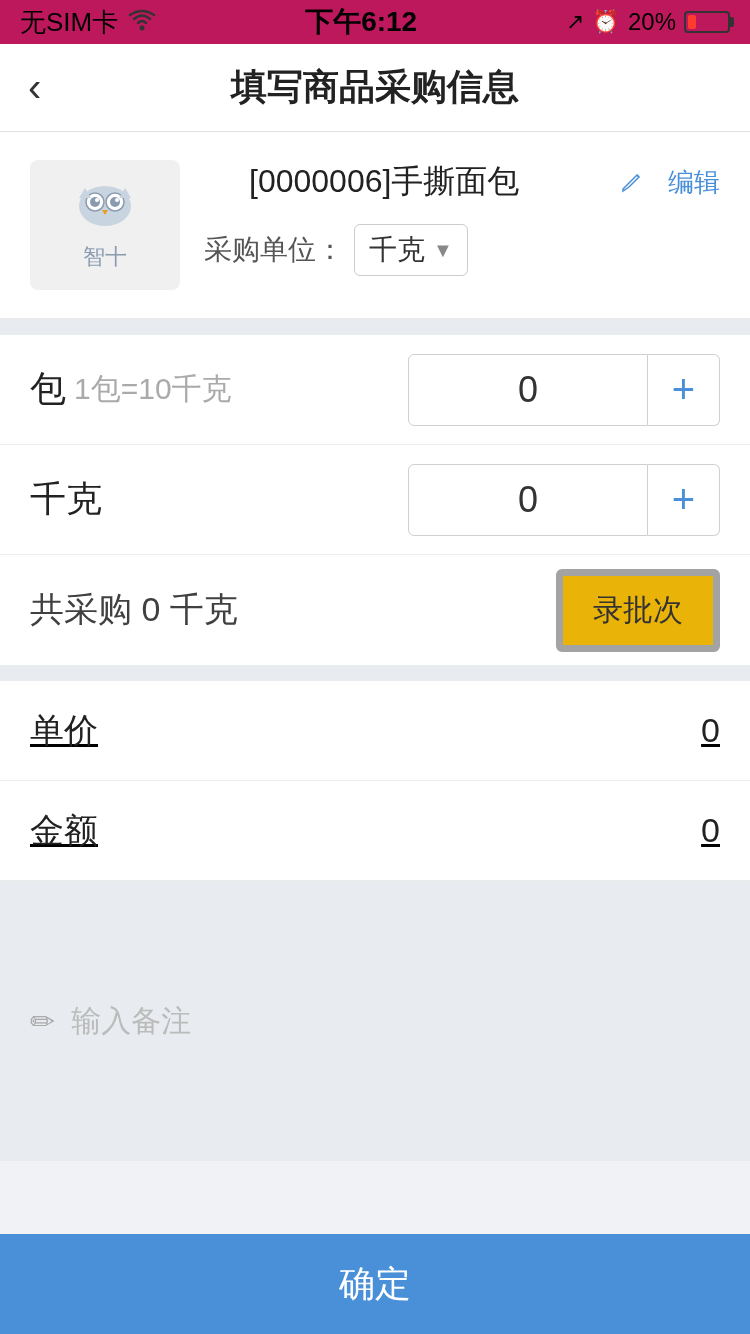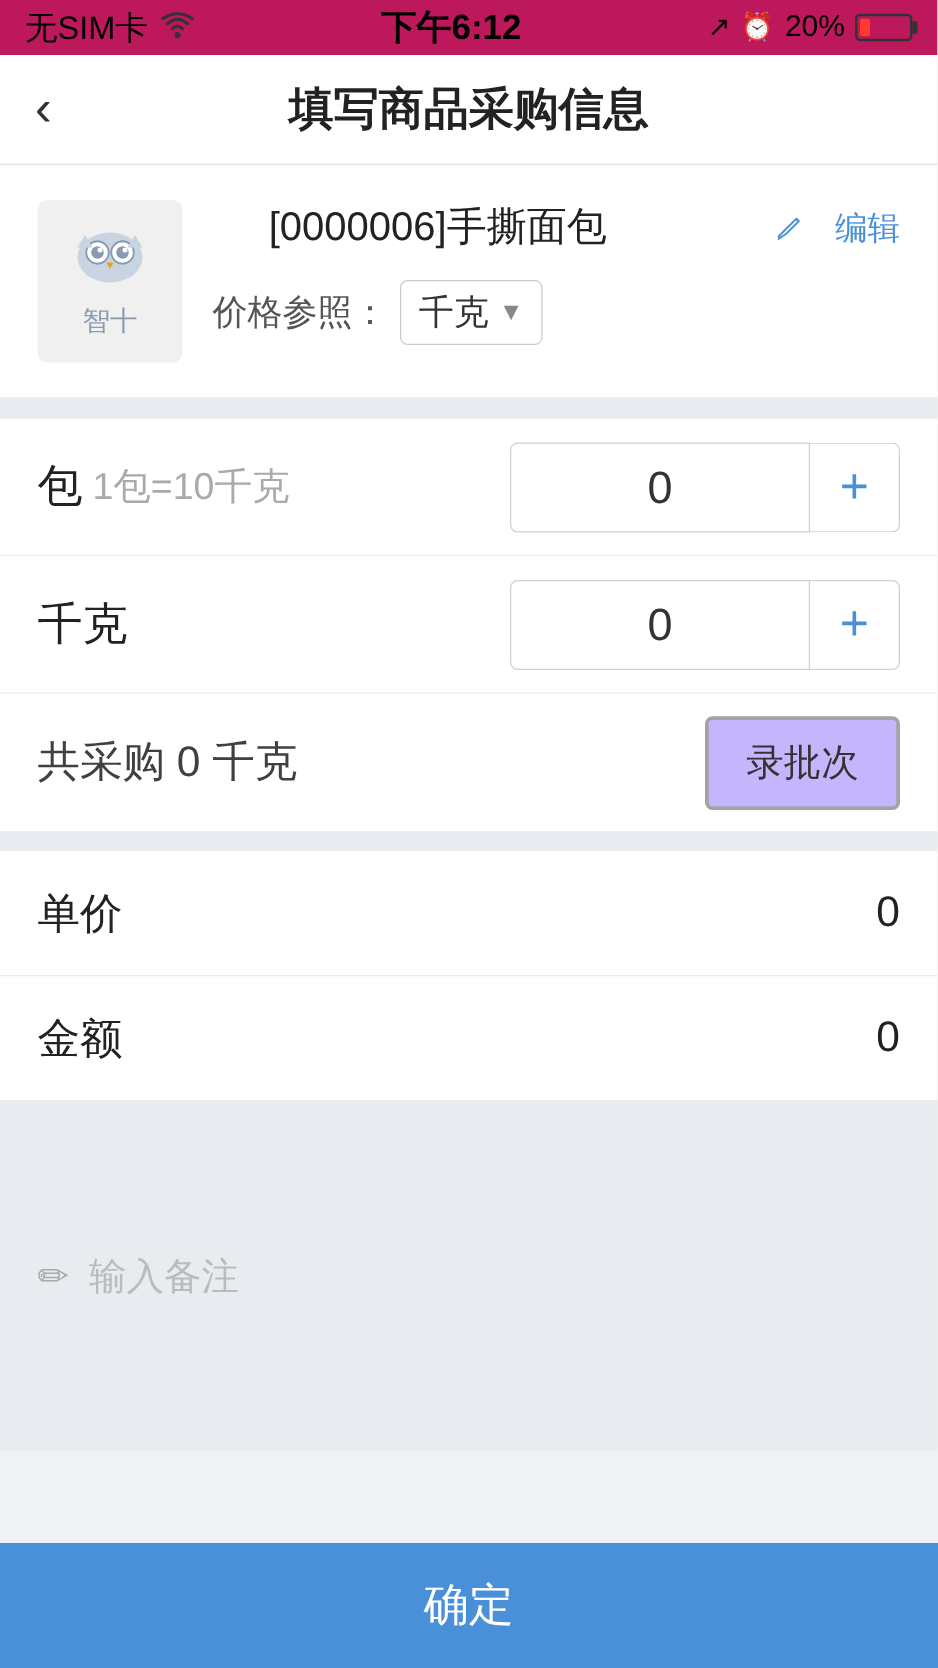--- a/index.html
+++ b/index.html
@@ -79,21 +79,21 @@
     
     .product-card {
       background: #fff;
       padding: 28px 30px;
       display: flex;
       align-items: flex-start;
       gap: 24px;
       border-bottom: 1px solid #e8e8e8;
     }
     .product-image {
-      width: 116px;
+      width: 150px;
       height: 130px;
       background: #f0f0f0;
       border-radius: 8px;
       display: flex;
       flex-direction: column;
       align-items: center;
       justify-content: center;
       flex-shrink: 0;
     }
     .owl-icon {
@@ -223,41 +223,42 @@
       justify-content: space-between;
       padding: 0 30px;
       height: 110px;
       border-bottom: none;
     }
     .summary-text {
       font-size: 34px;
       color: #404040;
     }
     .batch-btn {
-      border: 3px solid #a3a3a3;
+      border: 7px solid #a3a3a3;
       border-radius: 6px;
       padding: 14px 30px;
       font-size: 30px;
       color: #333;
-      background: #c4b5fd;
+      background: #eab308;
       cursor: pointer;
     }
 
     
     .info-section {
       background: #fff;
       margin-top: 0;
     }
     .info-row {
       display: flex;
       align-items: center;
       justify-content: space-between;
       padding: 0 30px;
       height: 100px;
       border-bottom: 1px solid #ececec;
+      text-decoration: underline;
     }
     .info-row-label {
       font-size: 34px;
       color: #222;
     }
     .info-row-value {
       font-size: 34px;
       color: #222;
     }
 
@@ -357,21 +358,21 @@
       <span class="edit-btn">
         <svg width="26" height="26" viewBox="0 0 26 26" fill="none" style="margin-right:4px;">
           <path d="M4 20 L8 16 L18 6 L20 8 L10 18 L4 22 Z" stroke="#4a90d9" stroke-width="1.5" fill="none"></path>
           <path d="M18 6 L20 8" stroke="#4a90d9" stroke-width="1.5"></path>
         </svg>
         <span>编辑</span>
       </span>
     </div>
     <div class="product-unit-row">
       <div style="display:flex;align-items:center;gap:10px;">
-        <span class="unit-label">价格参照：</span>
+        <span class="unit-label">采购单位：</span>
         <div class="unit-select">
           <span>千克</span>
           <span style="font-size:20px;color:#888;">▼</span>
         </div>
       </div>
     </div>
   </div>
 </div>
 
 <div class="section-divider"></div>

